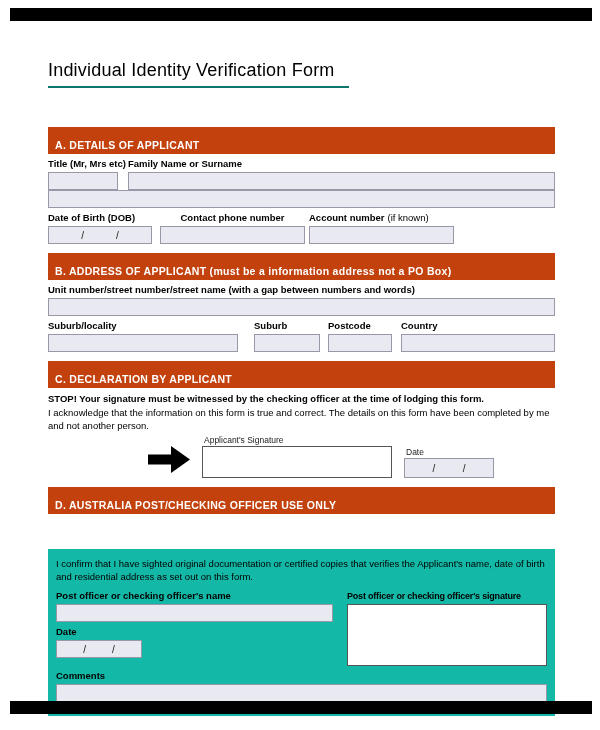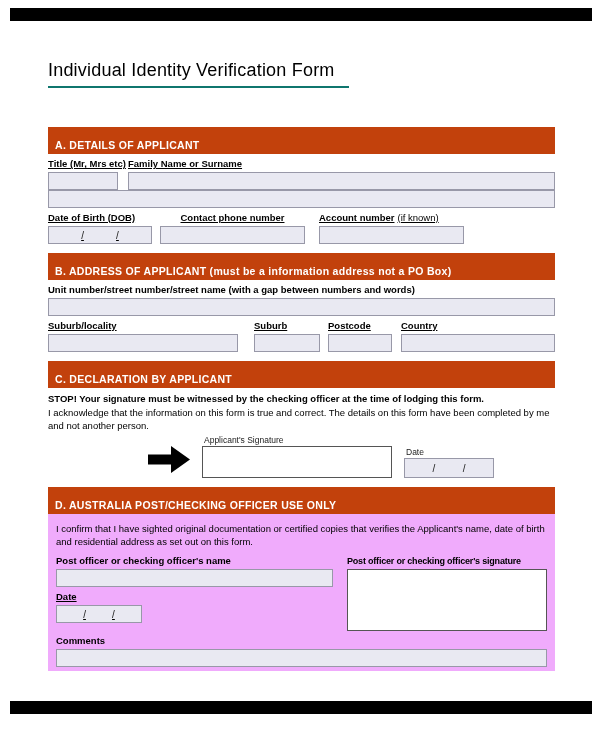--- a/index.html
+++ b/index.html
@@ -30,29 +30,29 @@
   .label {
     display: block; font-size: 9.5px; font-weight: bold;
     line-height: 12px; margin: 4px 0 2px; white-space: nowrap;
   }
   .label.tight { font-size: 9px; letter-spacing: -0.2px; }
   .hint { font-weight: normal; margin-left: 3px; }
 
   .box-input { height: 18px; width: 100%; background: #e9e9f2; border: 1px solid #9898a8; }
   .date-box { display: flex; align-items: center; justify-content: space-evenly; font-size: 10px; color: #222; }
 
-  .row { display: flex; text-decoration: underline; }
+  .row { display: flex; }
   .grow { flex: 1 1 auto; min-width: 0; }
 
   
   .f-title { width: 80px; flex: 0 0 auto; }
   .f-title .box-input { width: 70px; }
   .f-dob { width: 104px; flex: 0 0 auto; }
   .f-phone { width: 145px; flex: 0 0 auto; margin-left: 8px; text-align: center; }
-  .f-account { width: 145px; flex: 0 0 auto; margin-left: 14px; }
+  .f-account { width: 145px; flex: 0 0 auto; margin-left: 4px; }
 
   
   .f-suburb { width: 190px; flex: 0 0 auto; }
   .f-state { width: 66px; flex: 0 0 auto; margin-left: 16px; }
   .f-postcode { width: 64px; flex: 0 0 auto; margin-left: 8px; }
   .f-country { flex: 1 1 auto; margin-left: 9px; min-width: 0; }
 
   
   .stop-text { font-size: 9.5px; font-weight: bold; margin: 5px 0 2px; }
   .body-text { font-size: 9.5px; line-height: 13px; margin: 2px 0; }
@@ -60,21 +60,21 @@
   .arrow-wrap { margin-left: 100px; margin-right: 12px; margin-bottom: 5px; line-height: 0; }
   .small-label { display: block; font-size: 8.5px; font-weight: normal; color: #222; margin: 0 0 1px 2px; line-height: 10px; white-space: nowrap; }
   .sig-box { background: #fff; border: 1px solid #555; }
   .sig-box.applicant { width: 190px; height: 32px; }
   .sig-box.officer { width: 100%; height: 62px; }
   .f-sig { flex: 0 0 auto; margin-right: 12px; }
   .f-date-c { width: 90px; flex: 0 0 auto; }
   .f-date-c .box-input { height: 20px; }
 
   
-  .gray-panel { background: #f0abfc; padding: 7px 8px 4px; }
+  .gray-panel { background: #14b8a6; padding: 7px 8px 14px; margin-top: 35px; }
   .confirm-text { font-size: 9.5px; line-height: 13px; margin: 1px 0 3px; }
   .d-grid { display: flex; gap: 14px; }
   .d-left { flex: 1 1 auto; min-width: 0; }
   .d-right { width: 200px; flex: 0 0 auto; }
   .f-date-d { width: 86px; flex: 0 0 auto; margin-right: 10px; }
 </style>
 </head>
 <body>
 
 <div class="page">

